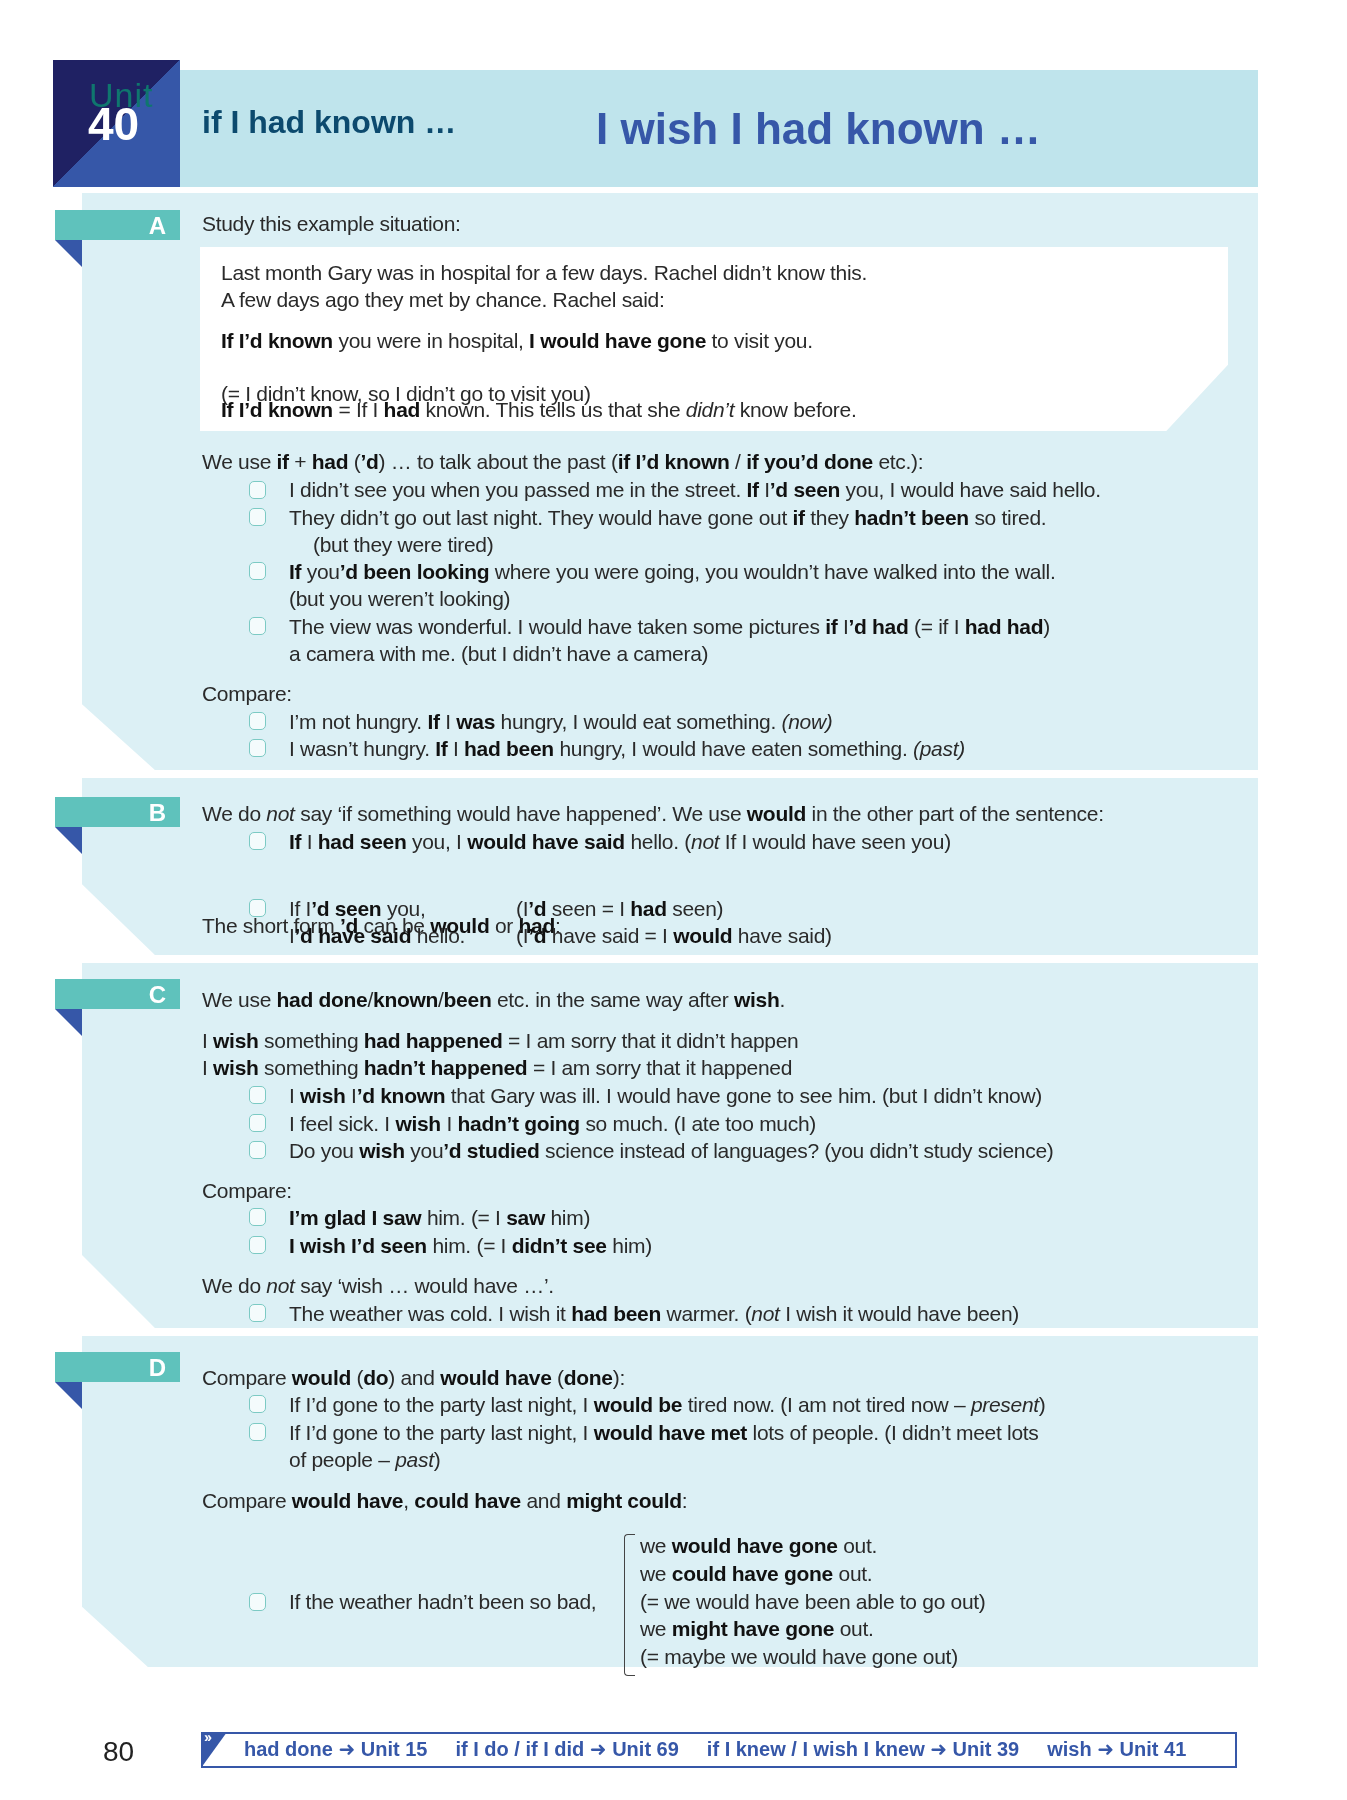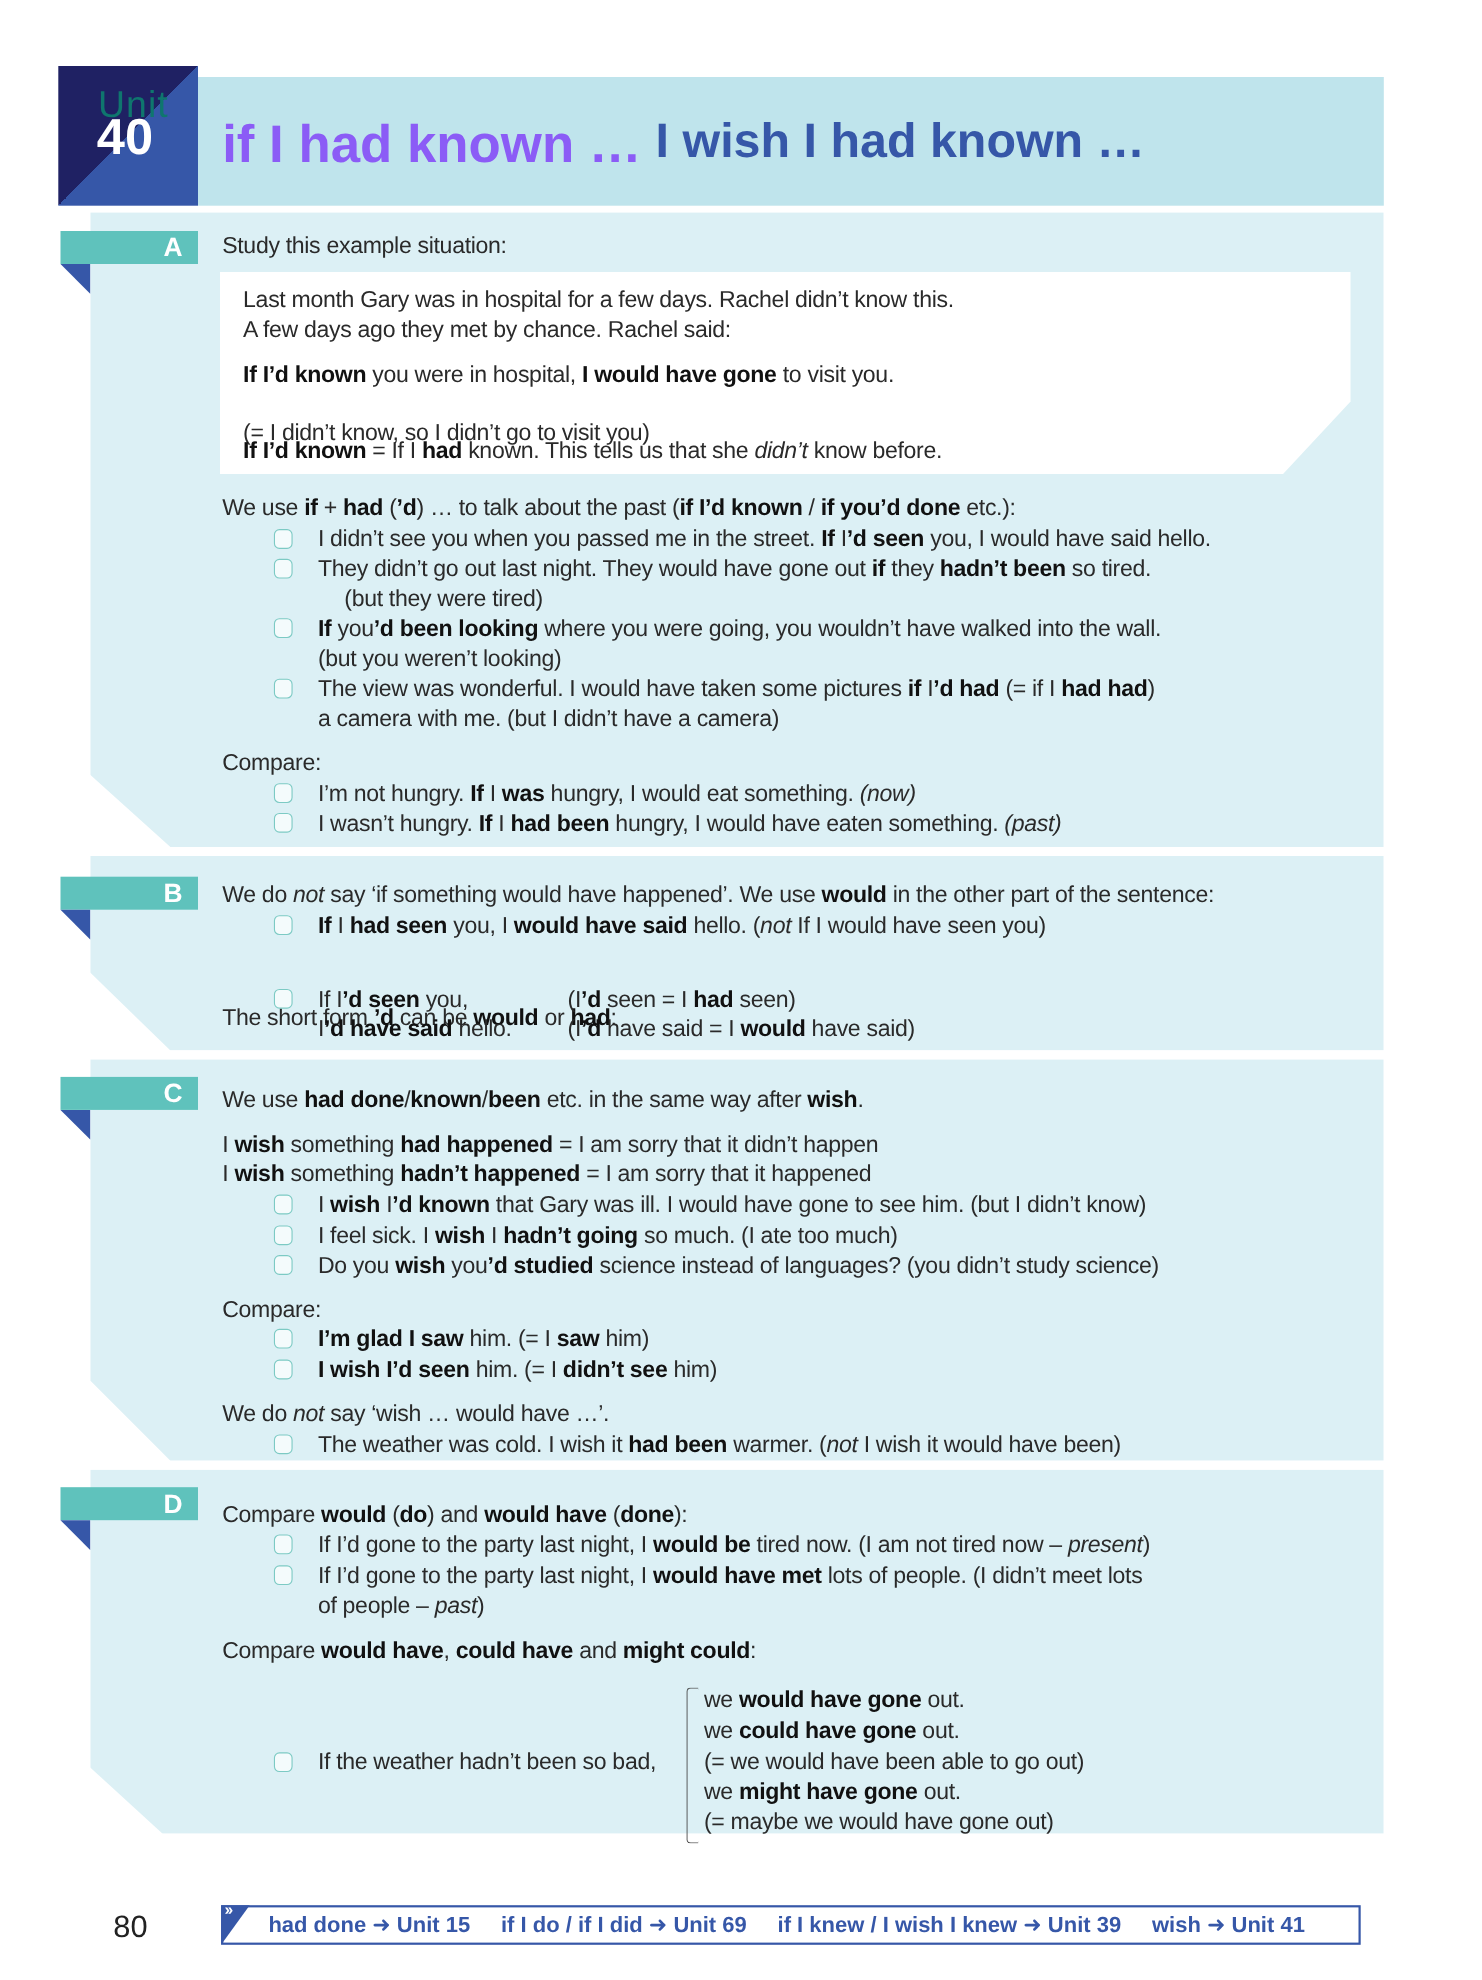--- a/index.html
+++ b/index.html
@@ -3,21 +3,21 @@
 <meta charset="utf-8">
 <style>
   html,body{margin:0;padding:0;background:#ffffff;}
   body{width:1347px;height:1800px;position:relative;overflow:hidden;font-family:"Liberation Sans","DejaVu Sans",sans-serif;color:#231f20;}
   .abs{position:absolute;}
   
   .unit-box{left:53px;top:60px;width:127px;height:127px;background:linear-gradient(135deg,#1f2163 0%,#1f2163 50%,#3657a8 50%,#3657a8 100%);}
   .unit-label{left:89px;top:76px;font-size:34px;color:#0f766e;font-weight:normal;letter-spacing:1px;}
   .unit-num{left:88px;top:97px;font-size:46px;color:#ffffff;font-weight:bold;}
   .header-band{left:180px;top:70px;width:1078px;height:117px;background:#bfe4ec;}
-  .title-1{left:202px;top:104px;font-size:48px;font-weight:bold;color:#8b5cf6;white-space:nowrap;}
+  .title-1{left:202px;top:104px;font-size:32px;font-weight:bold;color:#0c4a6e;white-space:nowrap;}
   .title-2{left:596px;top:104px;font-size:44px;font-weight:bold;color:#3657a8;white-space:nowrap;}
   
   .panel{left:82px;width:1176px;background:#dcf0f5;}
   .tab{left:55px;width:125px;height:30px;background:#5fc2bc;color:#fff;font-weight:bold;font-size:24px;text-align:right;box-sizing:border-box;padding-right:14px;line-height:31px;}
   .fold{left:55px;width:0;height:0;border-top:27px solid #3657a8;border-left:27px solid transparent;}
   .line{font-size:21px;line-height:26px;white-space:nowrap;color:#2a2a2a;letter-spacing:-0.3px;}
   .line b{font-weight:bold;color:#111;}
   .bullet{width:17px;height:18px;border:1.5px solid #7ccac4;border-radius:5px;background:#f4fbfc;box-sizing:border-box;}
   .example-box{left:200px;top:247px;width:1028px;height:184px;background:#ffffff;clip-path:polygon(0 0,100% 0,100% 64%,94% 100%,0 100%);}
   .brace{left:624px;top:1534px;width:10px;height:140px;border:1.5px solid #444;border-right:none;border-radius:4px 0 0 4px;}

